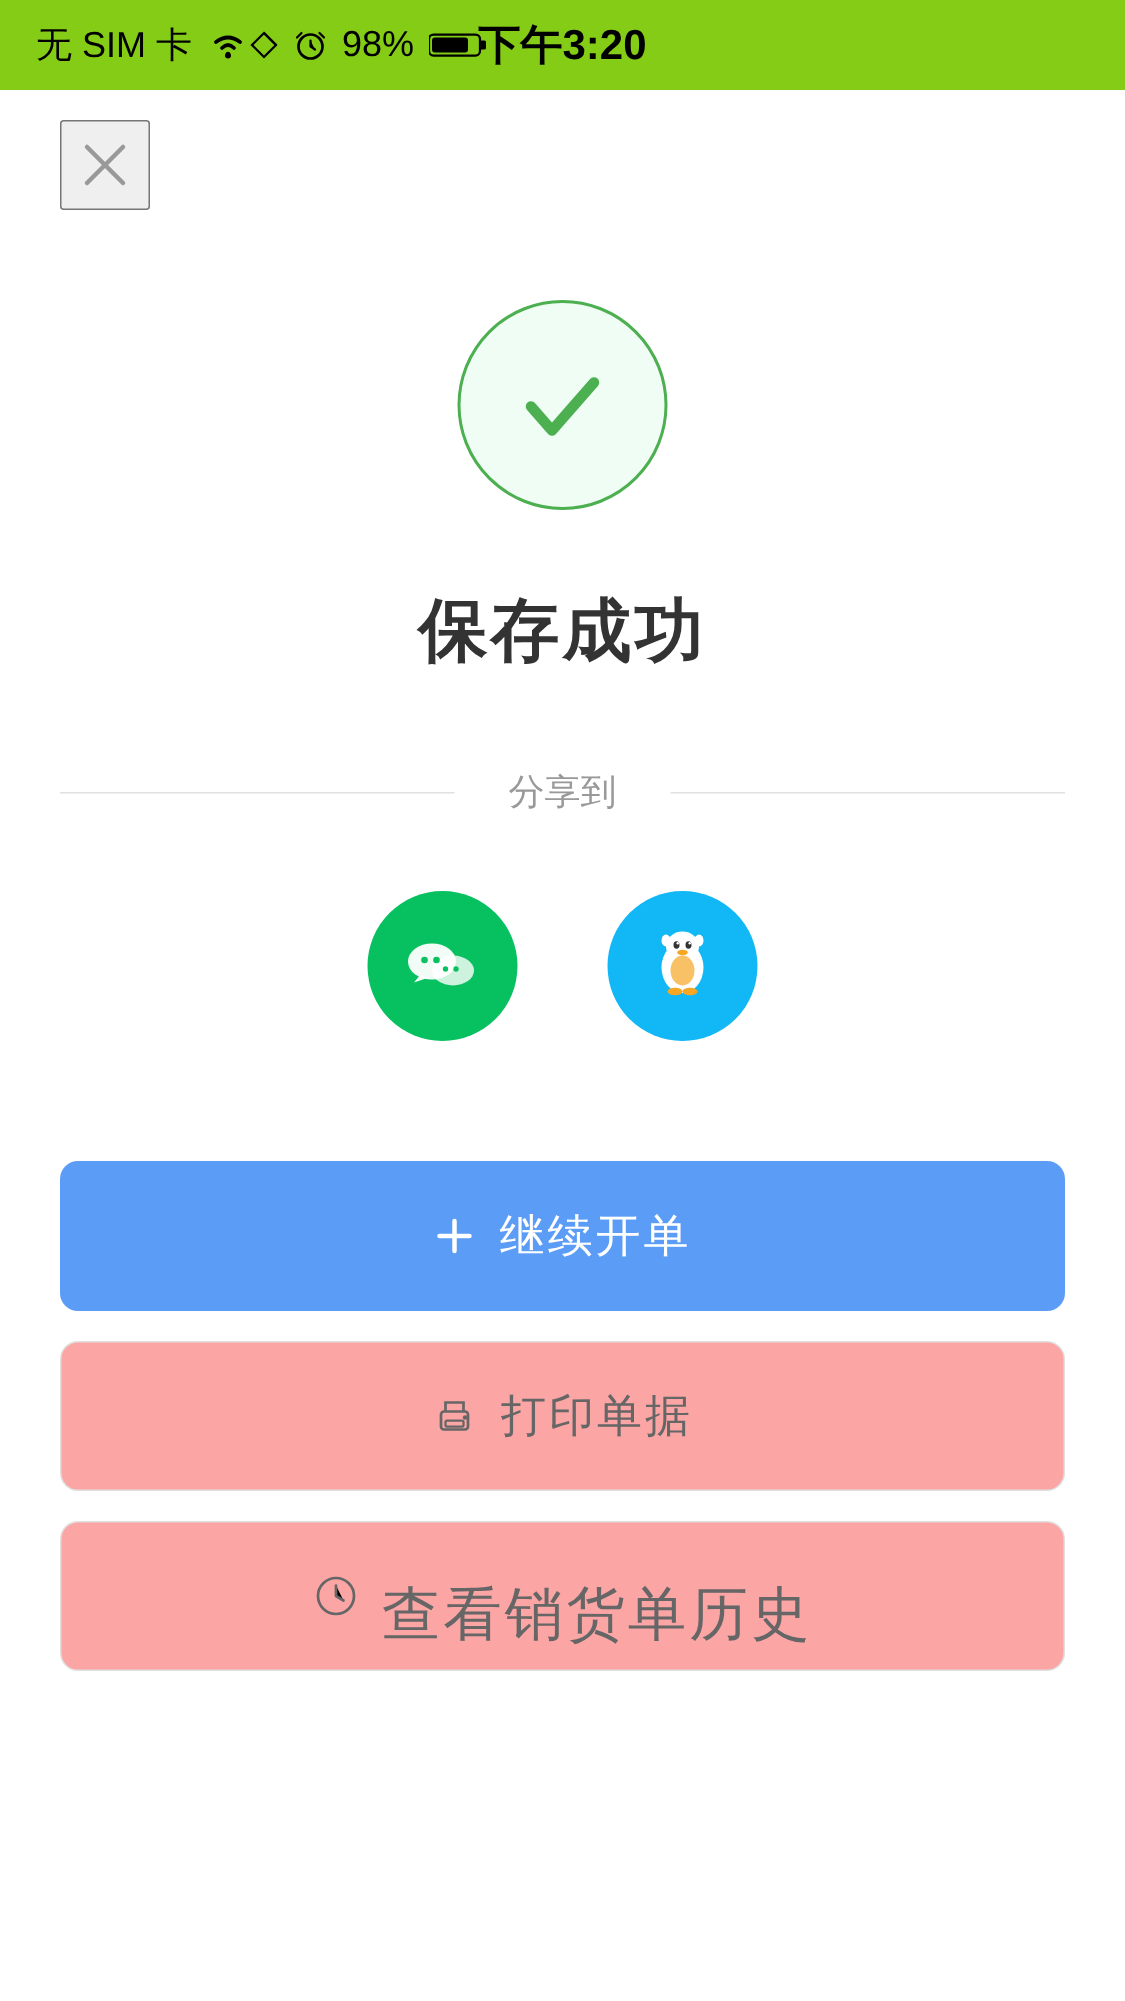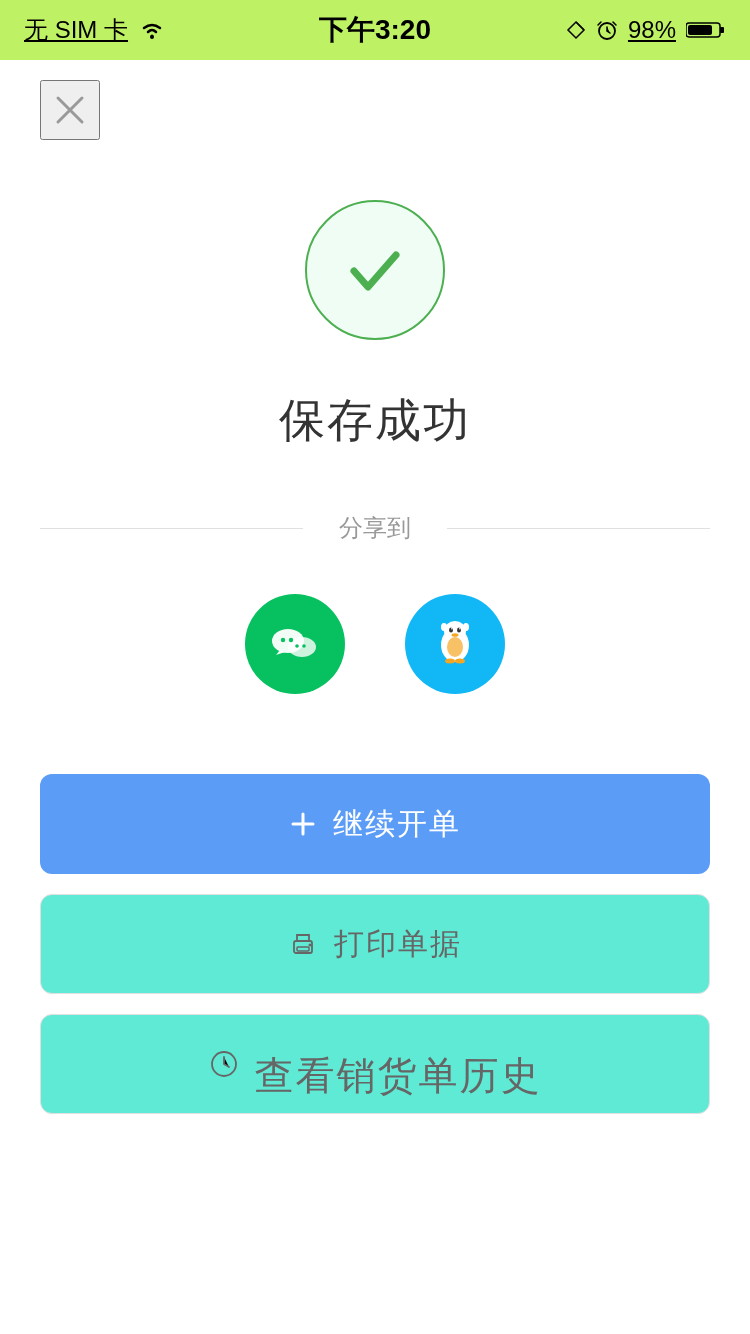--- a/index.html
+++ b/index.html
@@ -17,24 +17,23 @@
       position: relative;
       overflow: hidden;
     }
 
     
     .status-bar {
       width: 100%;
       height: 60px;
       display: flex;
       align-items: center;
-      justify-content: space-between;
+      justify-content: flex-start;
       padding: 0 24px;
-      background: #bef264;
-      text-decoration: underline;
+      background: #84cc16;
     }
 
     .status-left {
       display: flex;
       align-items: center;
       gap: 10px;
       font-size: 26px;
       color: #000;
       font-weight: 500;
     }
@@ -88,21 +87,21 @@
       border: 2px solid #4CAF50;
       background: #f0fdf4;
       display: flex;
       align-items: center;
       justify-content: center;
     }
 
     .success-title {
       font-size: 46px;
       color: #333;
-      font-weight: 400;
+      font-weight: 700;
       margin-top: 50px;
       letter-spacing: 2px;
     }
 
     
     .share-section {
       width: 100%;
       margin-top: 60px;
       position: relative;
     }
@@ -175,21 +174,21 @@
       font-family: inherit;
       text-align: center;
     }
 
     .btn-primary {
       background: #5B9CF6;
       color: #fff;
     }
 
     .btn-secondary {
-      background: #5eead4;
+      background: #fca5a5;
       color: #666;
       border: 1px solid #e0e0e0;
     }
   </style>
 </head>
 <body>
 
 <div class="status-bar">
   <div class="status-left">
     <span style="font-size:24px;">无 SIM 卡</span>

